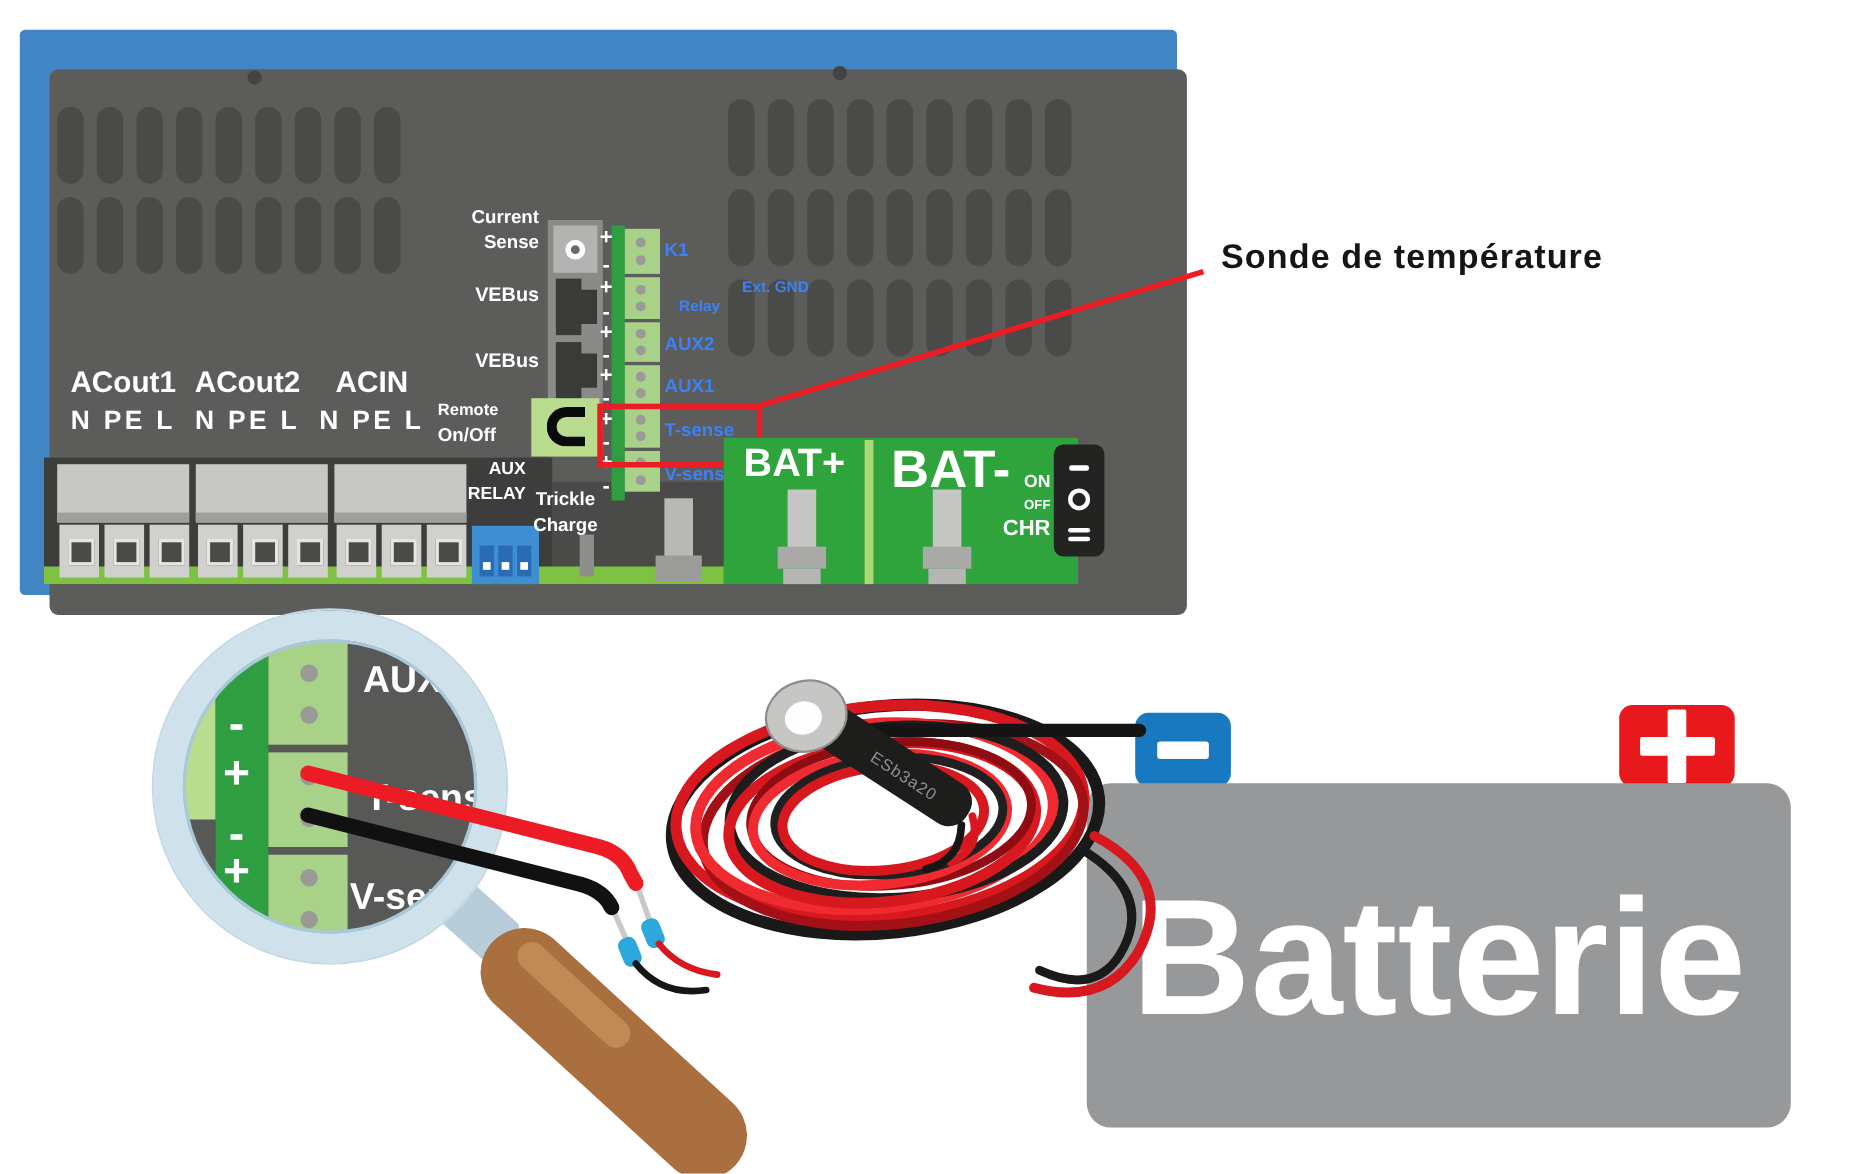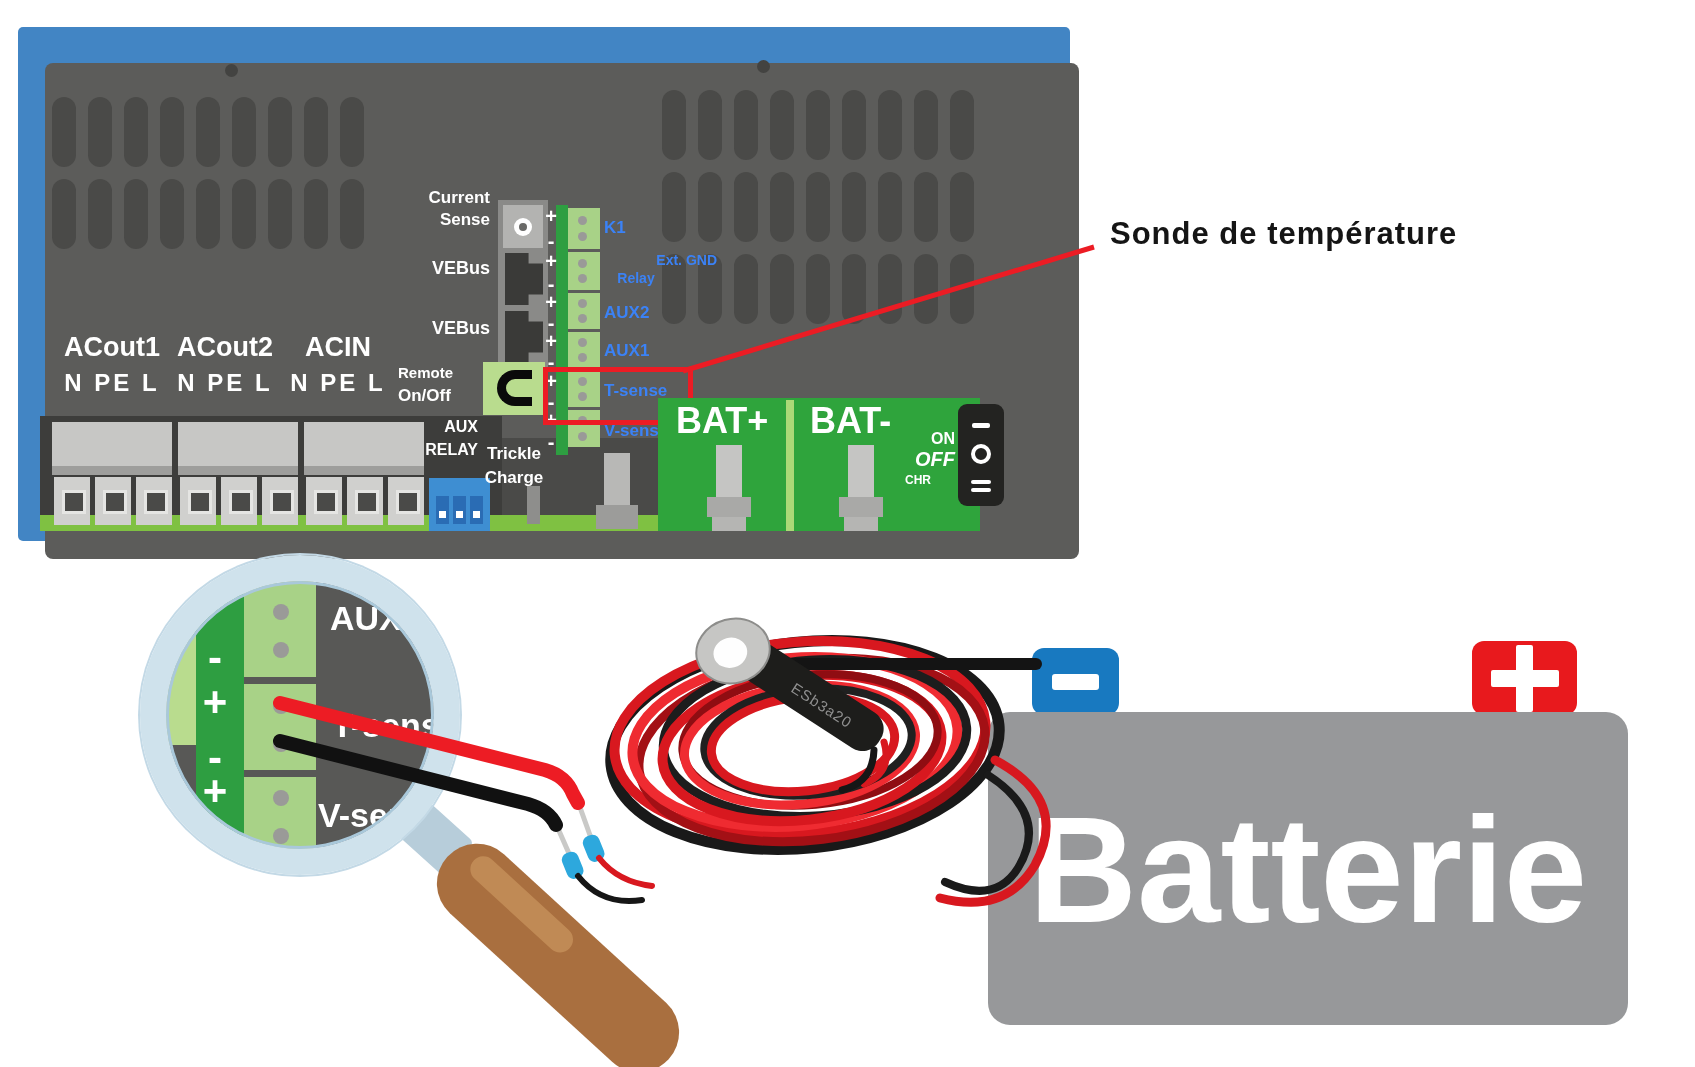--- a/index.html
+++ b/index.html
@@ -214,21 +214,21 @@
       <i class="tdot" style="top:24px;"></i>
     </div>
   <div class="tlabel" style="top:218px;">K1</div>
 
   <span class="tsign" style="top:251px;">+</span>
   <span class="tsign" style="top:274px;">-</span>
   <div class="tblock" style="top:252px;height:38px;">
       <i class="tdot" style="top:7px;"></i>
       <i class="tdot" style="top:22px;"></i>
     </div>
-  <div class="tlabel" style="left:600px;top:252px;width:72px;text-align:right;font-size:14px;padding-left:45px;">Ext. GND</div>
+  <div class="tlabel" style="left:624px;top:252px;width:72px;text-align:center;font-size:14px;padding-left:45px;">Ext. GND</div>
   <div class="tlabel" style="left:600px;top:270px;width:72px;text-align:center;font-size:14px;">Relay</div>
 
   <span class="tsign" style="top:292px;">+</span>
   <span class="tsign" style="top:313px;">-</span>
   <div class="tblock" style="top:293px;height:36px;">
       <i class="tdot" style="top:6px;"></i>
       <i class="tdot" style="top:21px;"></i>
     </div>
   <div class="tlabel" style="top:303px;">AUX2</div>
 
@@ -254,31 +254,31 @@
       <i class="tdot" style="top:6px;"></i>
       <i class="tdot" style="top:22px;"></i>
     </div>
   <div class="tlabel" style="top:421px;">V-sense</div>
 
   <div class="abs" style="left:543px;top:367px;width:140px;height:48px;border:5px solid #ec1c24;"></div>
 
   <div class="abs" style="left:658px;top:398px;width:322px;height:133px;background:#2fa43c;"></div>
   <div class="abs" style="left:786px;top:400px;width:8px;height:131px;background:#abd977;"></div>
   <div class="wlab" style="left:676px;top:400px;font-size:36px;">BAT+</div>
-  <div class="wlab" style="left:810px;top:400px;font-size:36px;">BAT-</div>
+  <div class="wlab" style="left:810px;top:400px;font-size:48px;">BAT-</div>
   <div class="abs" style="left:716px;top:445px;width:26px;height:58px;background:#c5c5c3;"></div>
   <div class="abs" style="left:707px;top:497px;width:44px;height:20px;background:#a9a9a7;"></div>
   <div class="abs" style="left:712px;top:517px;width:34px;height:14px;background:#b5b5b3;"></div>
   <div class="abs" style="left:848px;top:445px;width:26px;height:58px;background:#c5c5c3;"></div>
   <div class="abs" style="left:839px;top:497px;width:44px;height:20px;background:#a9a9a7;"></div>
   <div class="abs" style="left:844px;top:517px;width:34px;height:14px;background:#b5b5b3;"></div>
 
   <div class="wlab" style="left:905px;top:428px;width:50px;text-align:right;font-size:16px;line-height:21px;">ON</div>
-  <div class="wlab" style="left:905px;top:449px;width:50px;text-align:right;font-size:20px;line-height:21px;font-style:italic;">OFF</div>
-  <div class="wlab" style="left:905px;top:470px;width:50px;font-size:12px;line-height:21px;">CHR</div>
+  <div class="wlab" style="left:905px;top:449px;width:50px;text-align:right;font-size:12px;line-height:21px;">OFF</div>
+  <div class="wlab" style="left:905px;top:470px;width:50px;text-align:right;font-size:20px;line-height:21px;">CHR</div>
   <div class="abs" style="left:958px;top:404px;width:46px;height:102px;background:#232321;border-radius:9px;">
     <div class="switch-glyph" style="left:14px;top:19px;width:18px;height:5px;"></div>
     <div class="abs" style="left:13px;top:40px;width:12px;height:12px;border:4px solid #fff;border-radius:50%;"></div>
     <div class="switch-glyph" style="left:13px;top:76px;width:20px;height:4px;"></div>
     <div class="switch-glyph" style="left:13px;top:84px;width:20px;height:4px;"></div>
   </div>
 
   <div id="sonde-label">Sonde de température</div>
 
   <div class="mag-conn"></div>

